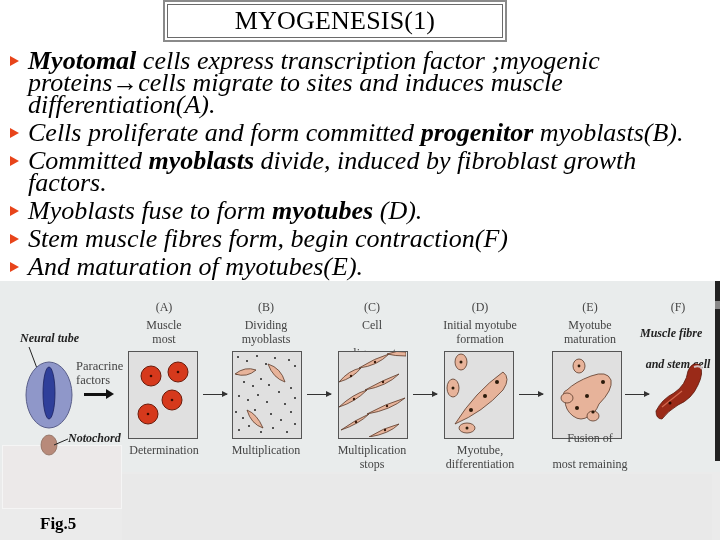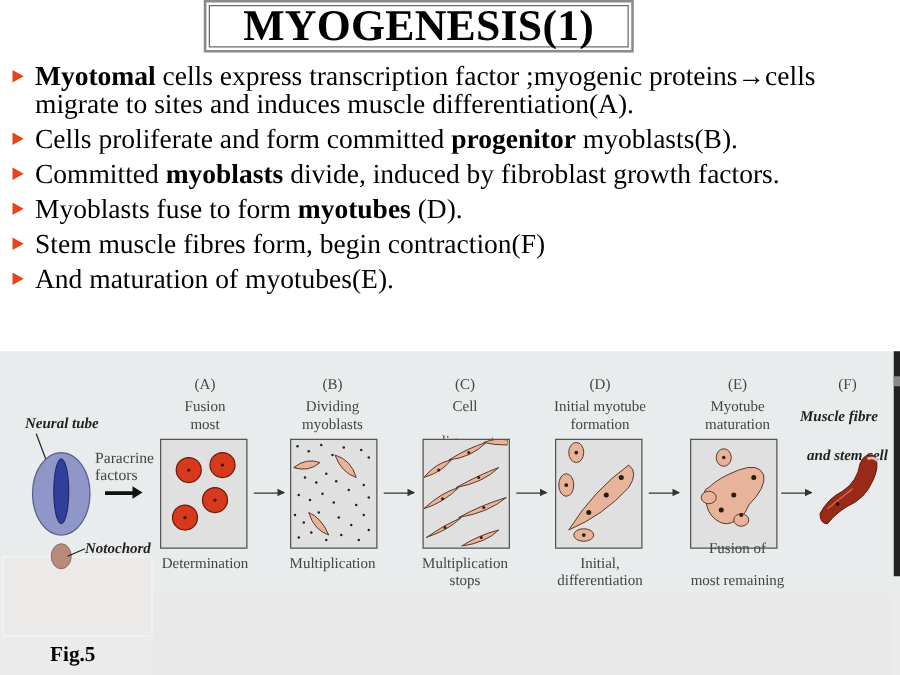--- a/index.html
+++ b/index.html
@@ -5,24 +5,24 @@
   * { box-sizing: border-box; margin: 0; padding: 0; }
   html, body { width: 720px; height: 540px; background: #ffffff; overflow: hidden; }
   body { position: relative; font-family: "Liberation Serif", "DejaVu Serif", serif; color: #000; }
 
   .title-box {
     position: absolute; left: 163px; top: 0px; width: 344px; height: 42px;
     border: 2px solid #8a8a8a; background: #fff;
     box-shadow: inset 0 0 0 2px #fff, inset 0 0 0 3px #6a6a6a;
     display: flex; align-items: center; justify-content: center;
   }
-  .title-text { font-weight: bold; font-size: 35px; letter-spacing: 0.2px; }
+  .title-text { font-weight: normal; font-size: 26px; letter-spacing: 0.2px; }
 
   .bullets { position: absolute; left: 10px; top: 50px; width: 708px; }
-  .bullet { position: relative; font-size: 22px; line-height: 22px; margin-bottom: 6px; padding-left: 18px; }
+  .bullet { position: relative; font-size: 26px; line-height: 22px; margin-bottom: 6px; padding-left: 18px; font-style: italic; }
   .bullet .tri {
     position: absolute; left: 0; top: 6px; width: 0; height: 0;
     border-top: 5px solid transparent; border-bottom: 5px solid transparent;
     border-left: 9px solid #e8441a;
   }
   b { font-weight: bold; }
 
   .figure {
     position: absolute; left: 0; top: 281px; width: 720px; height: 259px;
     background: #e9ecec;
@@ -92,21 +92,21 @@
     <ellipse cx="25" cy="104" rx="8" ry="10" fill="#b88a7a" stroke="#8a6a5a" stroke-width="0.8"></ellipse>
     <line x1="30" y1="104" x2="44" y2="98" stroke="#222" stroke-width="1"></line>
   </svg>
   <span class="italic-label" style="left:68px;top:150px;">Notochord</span>
 
   <span class="fig-label" style="left:76px;top:78px;width:46px;text-align:left;font-size:12.5px;">Paracrine</span>
   <span class="fig-label" style="left:76px;top:92px;width:46px;text-align:left;font-size:12.5px;">factors</span>
   <div class="bold-arrow"></div>
 
   <span class="fig-label" style="left:128px;top:19px;width:72px;">(A)</span>
-  <span class="fig-label" style="left:128px;top:37px;width:72px;">Fusion</span>
+  <span class="fig-label" style="left:128px;top:37px;width:72px;">Muscle</span>
   <span class="fig-label" style="left:128px;top:51px;width:72px;">most</span>
   <div class="panel" style="left:128px;top:70px;">
     <svg width="67" height="85">
       <circle cx="22" cy="24" r="10" fill="#d6391c" stroke="#6a1a0a" stroke-width="1"></circle>
         <circle cx="22" cy="24" r="1.3" fill="#3a0a00"></circle>
       <circle cx="49" cy="20" r="10" fill="#d6391c" stroke="#6a1a0a" stroke-width="1"></circle>
         <circle cx="49" cy="20" r="1.3" fill="#3a0a00"></circle>
       <circle cx="43" cy="48" r="10" fill="#d6391c" stroke="#6a1a0a" stroke-width="1"></circle>
         <circle cx="43" cy="48" r="1.3" fill="#3a0a00"></circle>
       <circle cx="19" cy="62" r="10" fill="#d6391c" stroke="#6a1a0a" stroke-width="1"></circle>
@@ -207,21 +207,21 @@
       <g fill="#2a1a0a">
         <circle cx="16" cy="10" r="1.5"></circle>
           <circle cx="8" cy="36" r="1.5"></circle>
           <circle cx="52" cy="30" r="2"></circle>
           <circle cx="40" cy="44" r="2"></circle>
           <circle cx="26" cy="58" r="2"></circle>
           <circle cx="22" cy="76" r="1.5"></circle>
       </g>
     </svg>
   </div>
-  <span class="fig-label" style="left:430px;top:162px;width:100px;">Initial,</span>
+  <span class="fig-label" style="left:430px;top:162px;width:100px;">Myotube,</span>
   <span class="fig-label" style="left:430px;top:176px;width:100px;">differentiation</span>
   <div class="arrow" style="left:519px;top:113px;width:24px;"></div>
 
   <span class="fig-label" style="left:544px;top:19px;width:92px;">(E)</span>
   <span class="fig-label" style="left:544px;top:37px;width:92px;">Myotube</span>
   <span class="fig-label" style="left:544px;top:51px;width:92px;">maturation</span>
   <div class="panel" style="left:552px;top:70px;">
     <svg width="67" height="85">
       <g fill="#e7b39a" stroke="#5a3a2a" stroke-width="0.8">
         <ellipse cx="26" cy="14" rx="6" ry="7"></ellipse>

